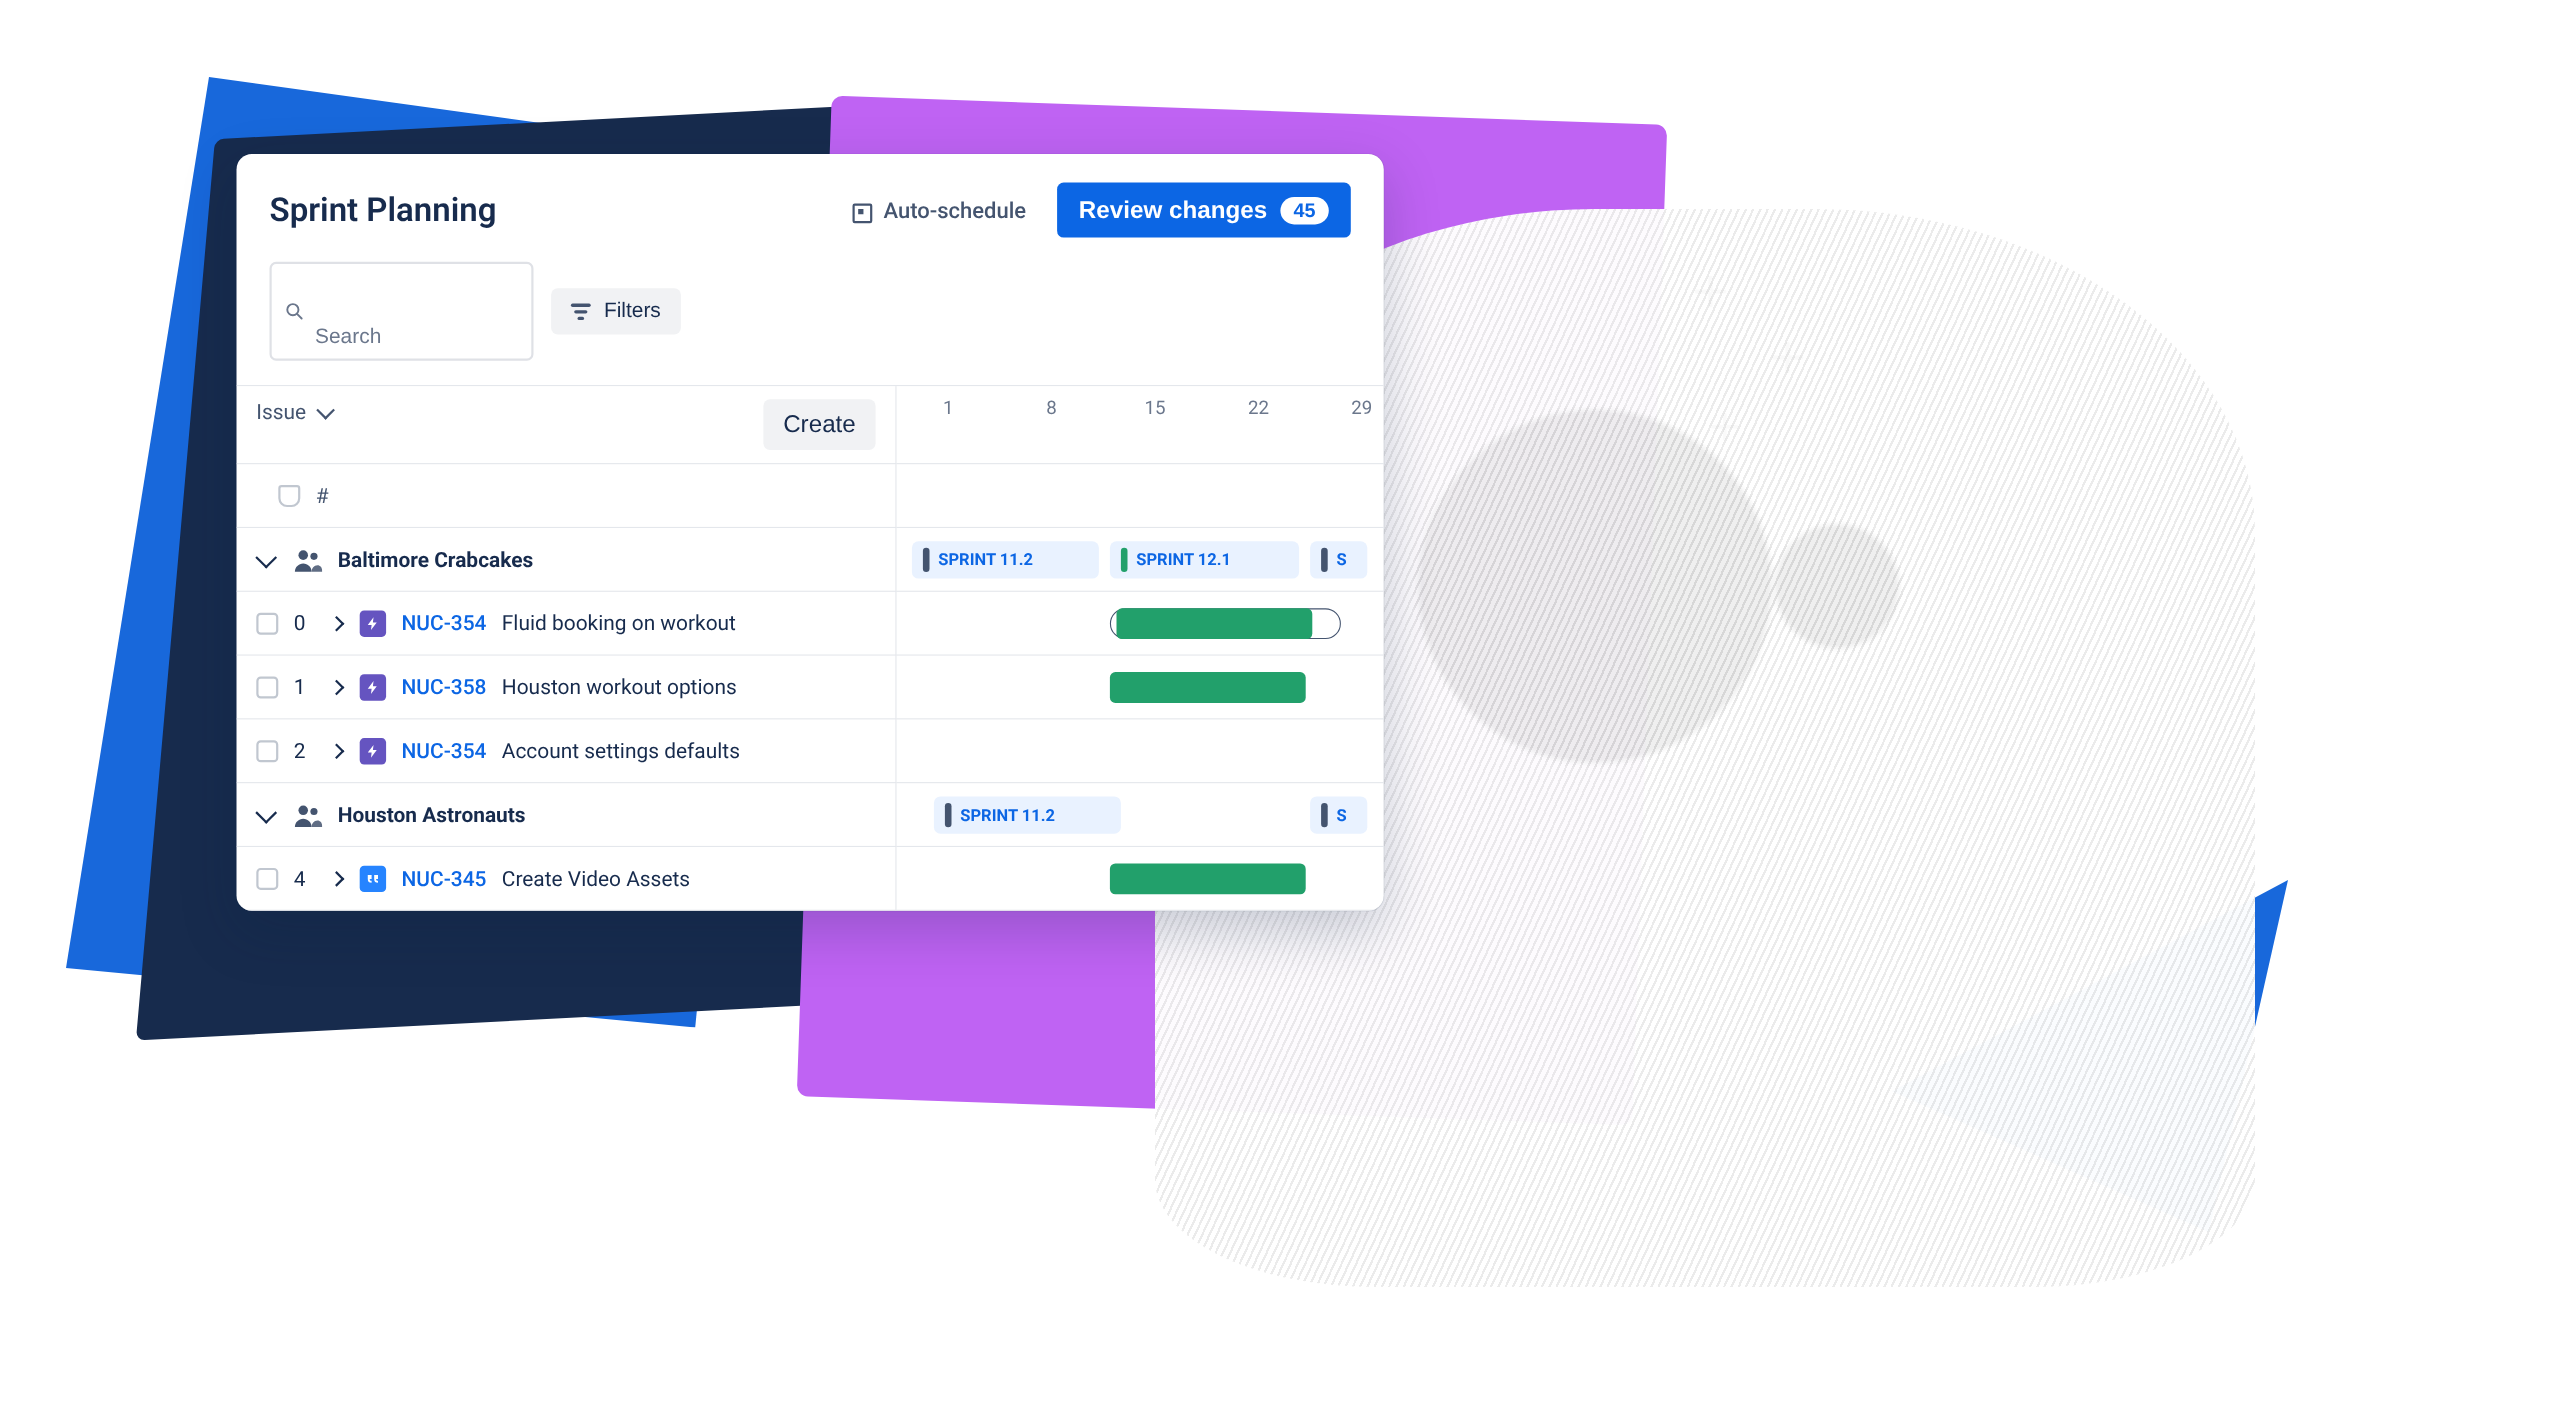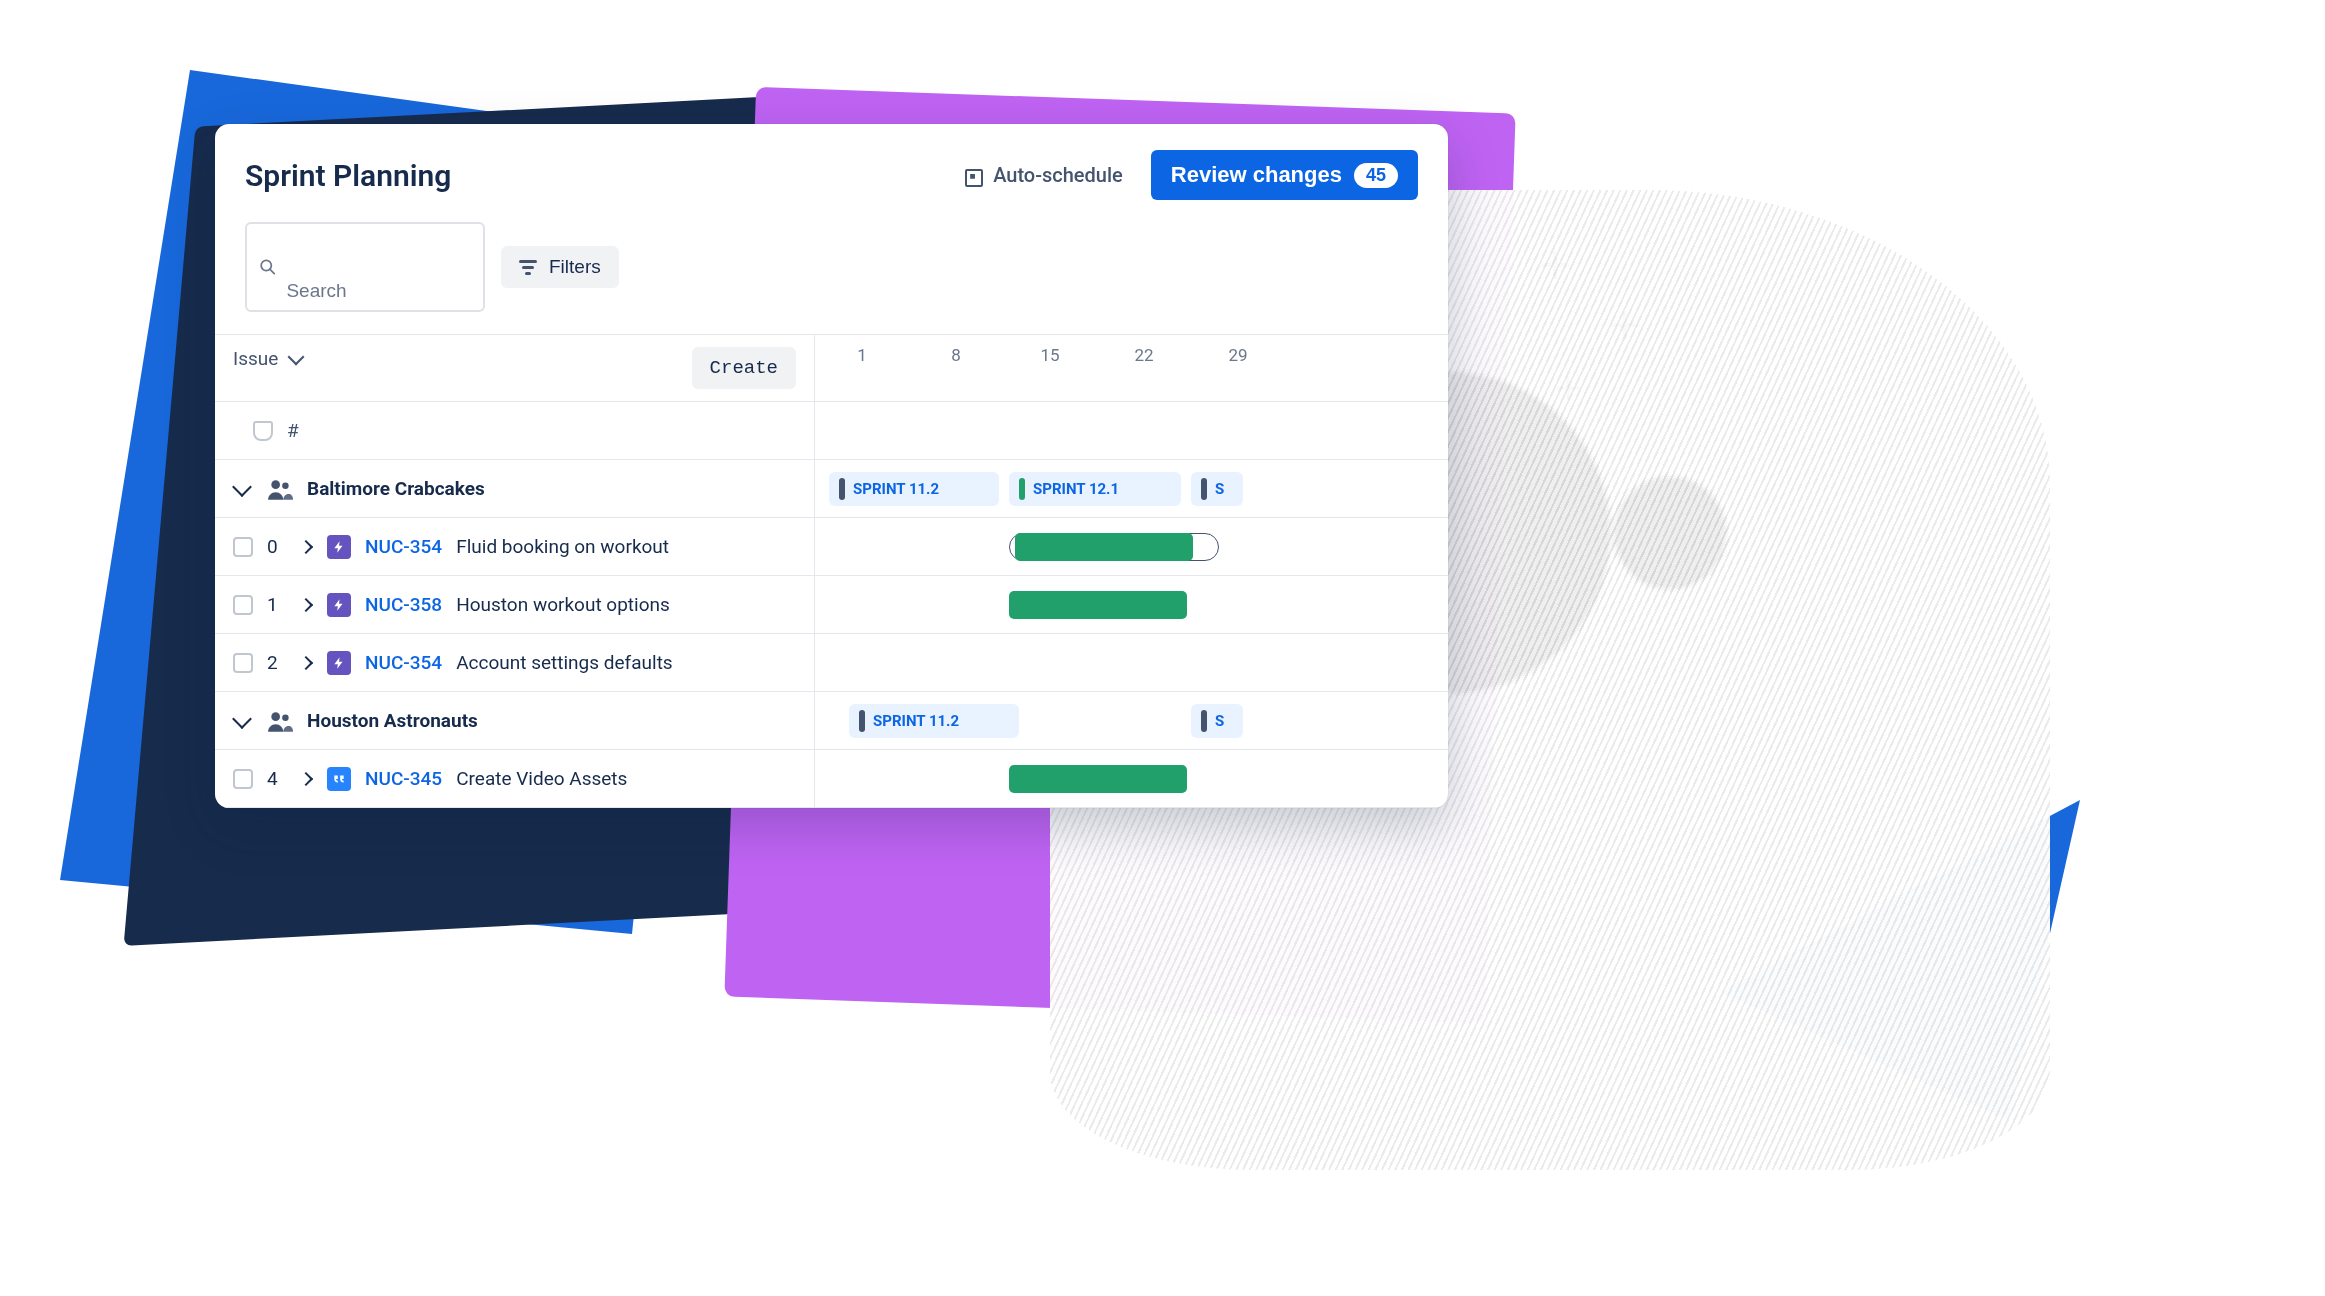--- a/index.html
+++ b/index.html
@@ -64,22 +64,22 @@
     background: radial-gradient(circle at 40% 35%, #555 0 18%, transparent 19%),
                 radial-gradient(circle at 62% 35%, #555 0 6%, transparent 7%);
     inset: 0;
     opacity: 0.06;
   }
 
   
   .app {
     position: absolute;
     left: 215px;
-    top: 124px;
-    width: 1233px;
+    top: 140px;
+    width: 1043px;
     background: #fff;
     border-radius: 14px;
     box-shadow: 0 18px 50px rgba(9,30,66,0.22), 0 0 1px rgba(9,30,66,0.3);
     z-index: 10;
     overflow: hidden;
   }
   .app-header {
     display: flex;
     align-items: center;
     padding: 26px 30px 8px 30px;
@@ -185,22 +185,22 @@
     border-right: 1px solid #E4E7EC;
     color: #44546F;
     font-size: 19px;
   }
   .issue-head-left { display:flex; align-items:center; gap:12px; }
   .chev-down {
     width: 12px; height: 12px; border-right: 2.5px solid #44546F; border-bottom: 2.5px solid #44546F;
     transform: rotate(45deg); margin-top:-4px;
   }
   .create-btn {
-    background:#F1F2F4; border:none; color:#172B4D; font-size:19px; font-weight:500;
-    padding:10px 18px; border-radius:6px; cursor:pointer;font-family:Liberation Mono, monospace;
+    background:#F1F2F4; border:none; color:#172B4D; font-size:22px; font-weight:500;
+    padding:10px 18px; border-radius:6px; cursor:pointer;
   }
   .timeline-head {
     border-bottom: 1px solid #E4E7EC;
     position: relative;
     padding: 0;
   }
   .months {
     display: flex; height: 38px; border-bottom: 1px solid #E4E7EC;
   }
   .month {

